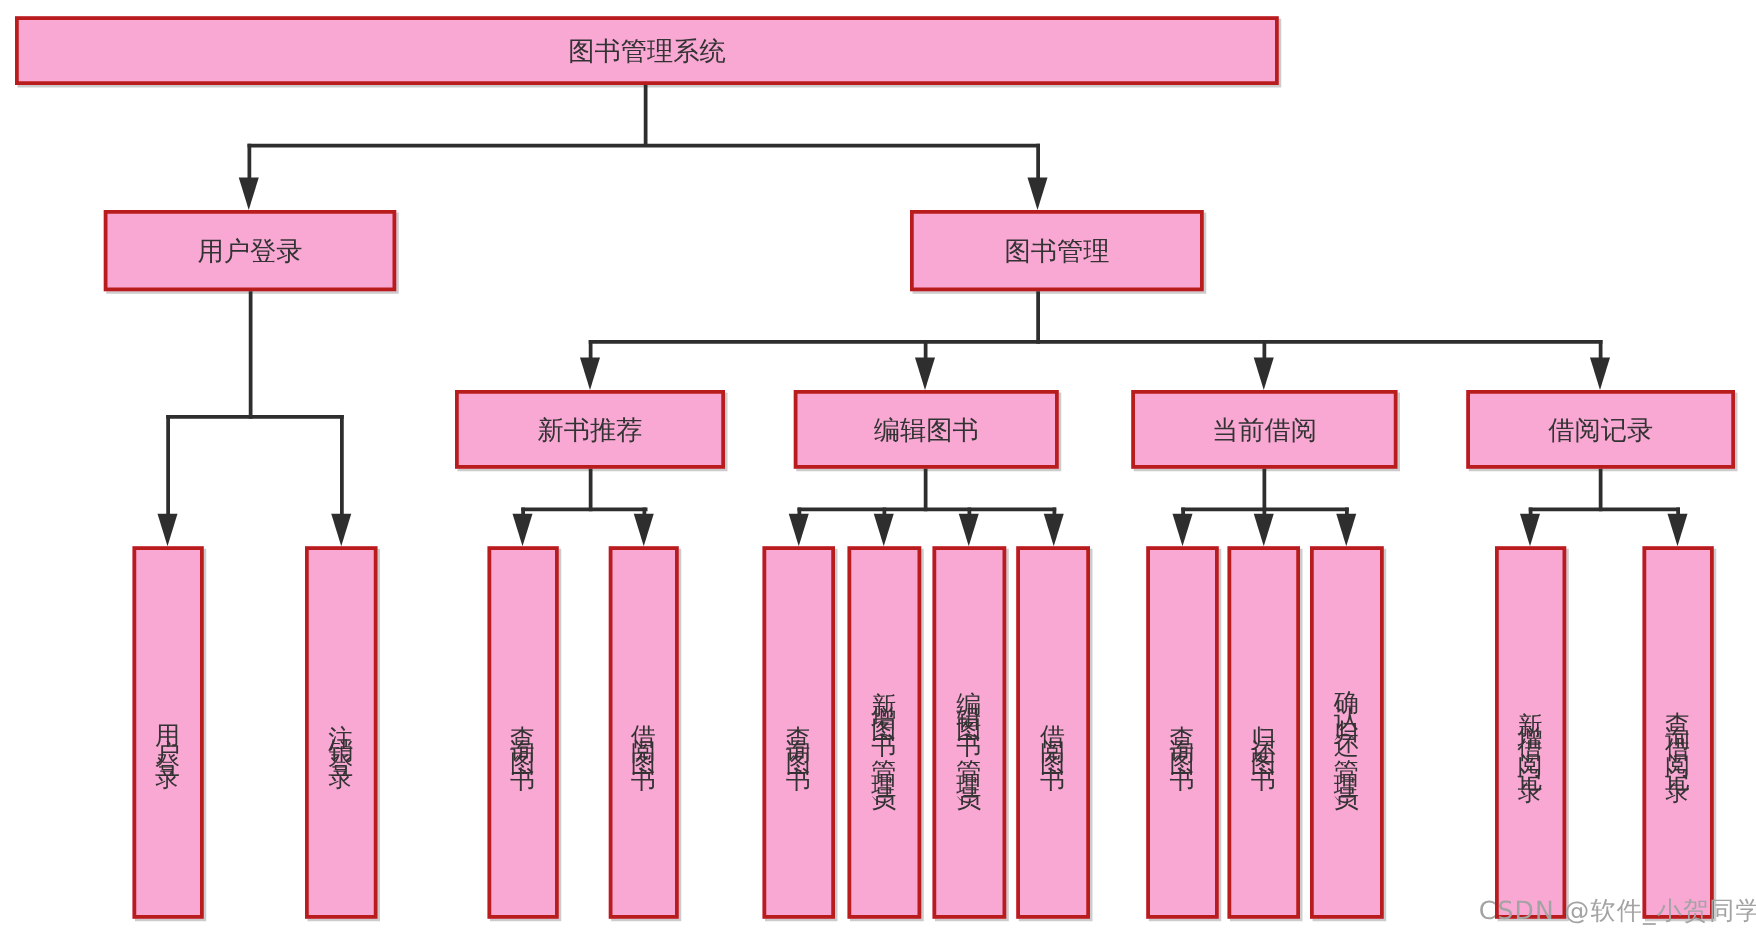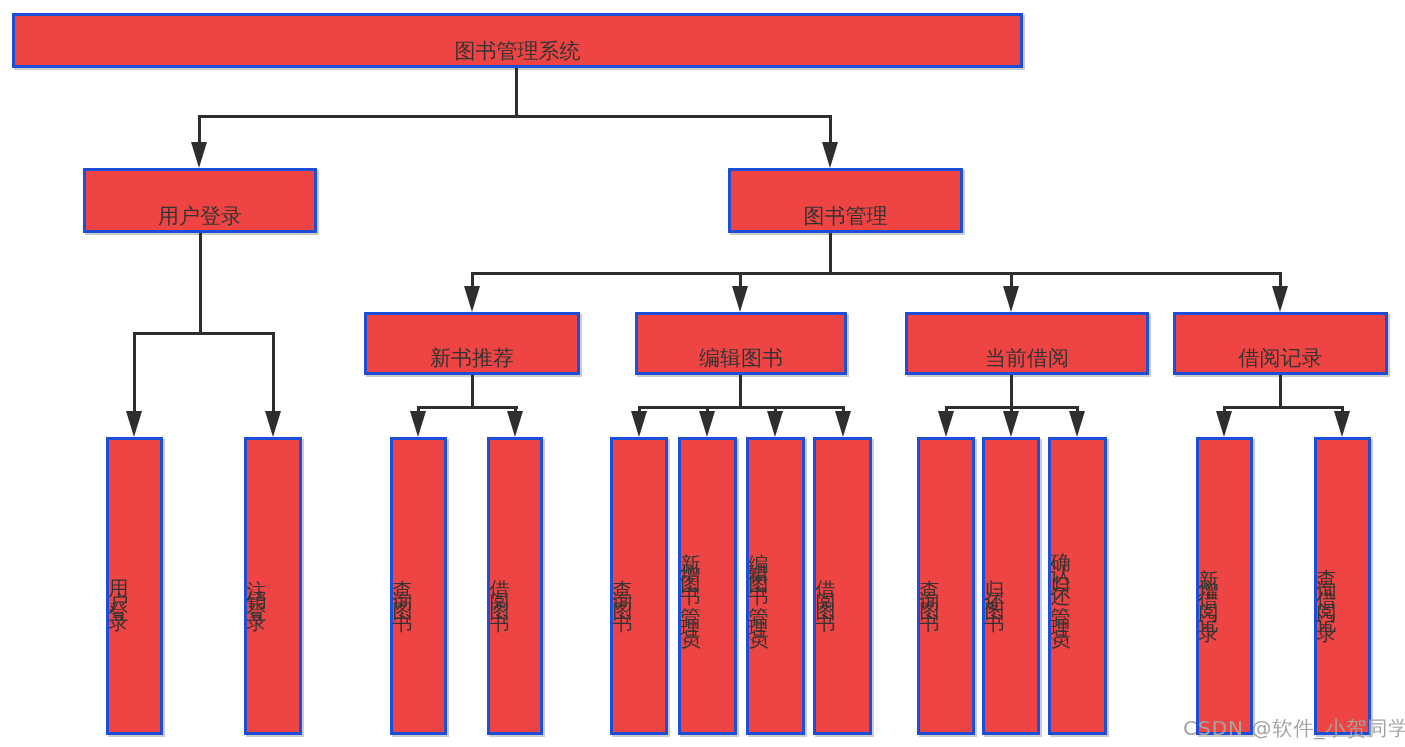--- a/index.html
+++ b/index.html
@@ -6,23 +6,23 @@
   .canvas{
     position:relative;
     width:1405px;height:747px;
     background:#ffffff;
     font-family:"DejaVu Sans","Liberation Sans",sans-serif;
     overflow:hidden;
   }
   .box{
     position:absolute;
     box-sizing:border-box;
-    border:3px solid #1d4ed8;
-    background:#ef4444;
-    display:flex;align-items:flex-end;justify-content:center;
+    border:3px solid #b91c1c;
+    background:#f9a8d4;
+    display:flex;align-items:center;justify-content:center;
     color:#333333;
     font-size:21px;
     box-shadow:2px 2px 0 rgba(110,110,110,0.35);
   }
   .leaf{
     writing-mode:vertical-rl;
     text-orientation:mixed;
     font-size:20px;
     letter-spacing:11px;
     line-height:1;
@@ -65,21 +65,21 @@
   </div>
 
   <div class="box" style="left:364px;top:312px;width:216px;height:63px;">
     <span>新书推荐</span>
   </div>
 
   <div class="box" style="left:635px;top:312px;width:212px;height:63px;">
     <span>编辑图书</span>
   </div>
 
-  <div class="box" style="left:905px;top:312px;width:244px;height:63px;">
+  <div class="box" style="left:905px;top:312px;width:213px;height:63px;">
     <span>当前借阅</span>
   </div>
 
   <div class="box" style="left:1173px;top:312px;width:215px;height:63px;">
     <span>借阅记录</span>
   </div>
 
   <div class="box leaf" style="left:106px;top:437px;width:57px;height:298px;">
     <span>用户登录</span>
   </div>

